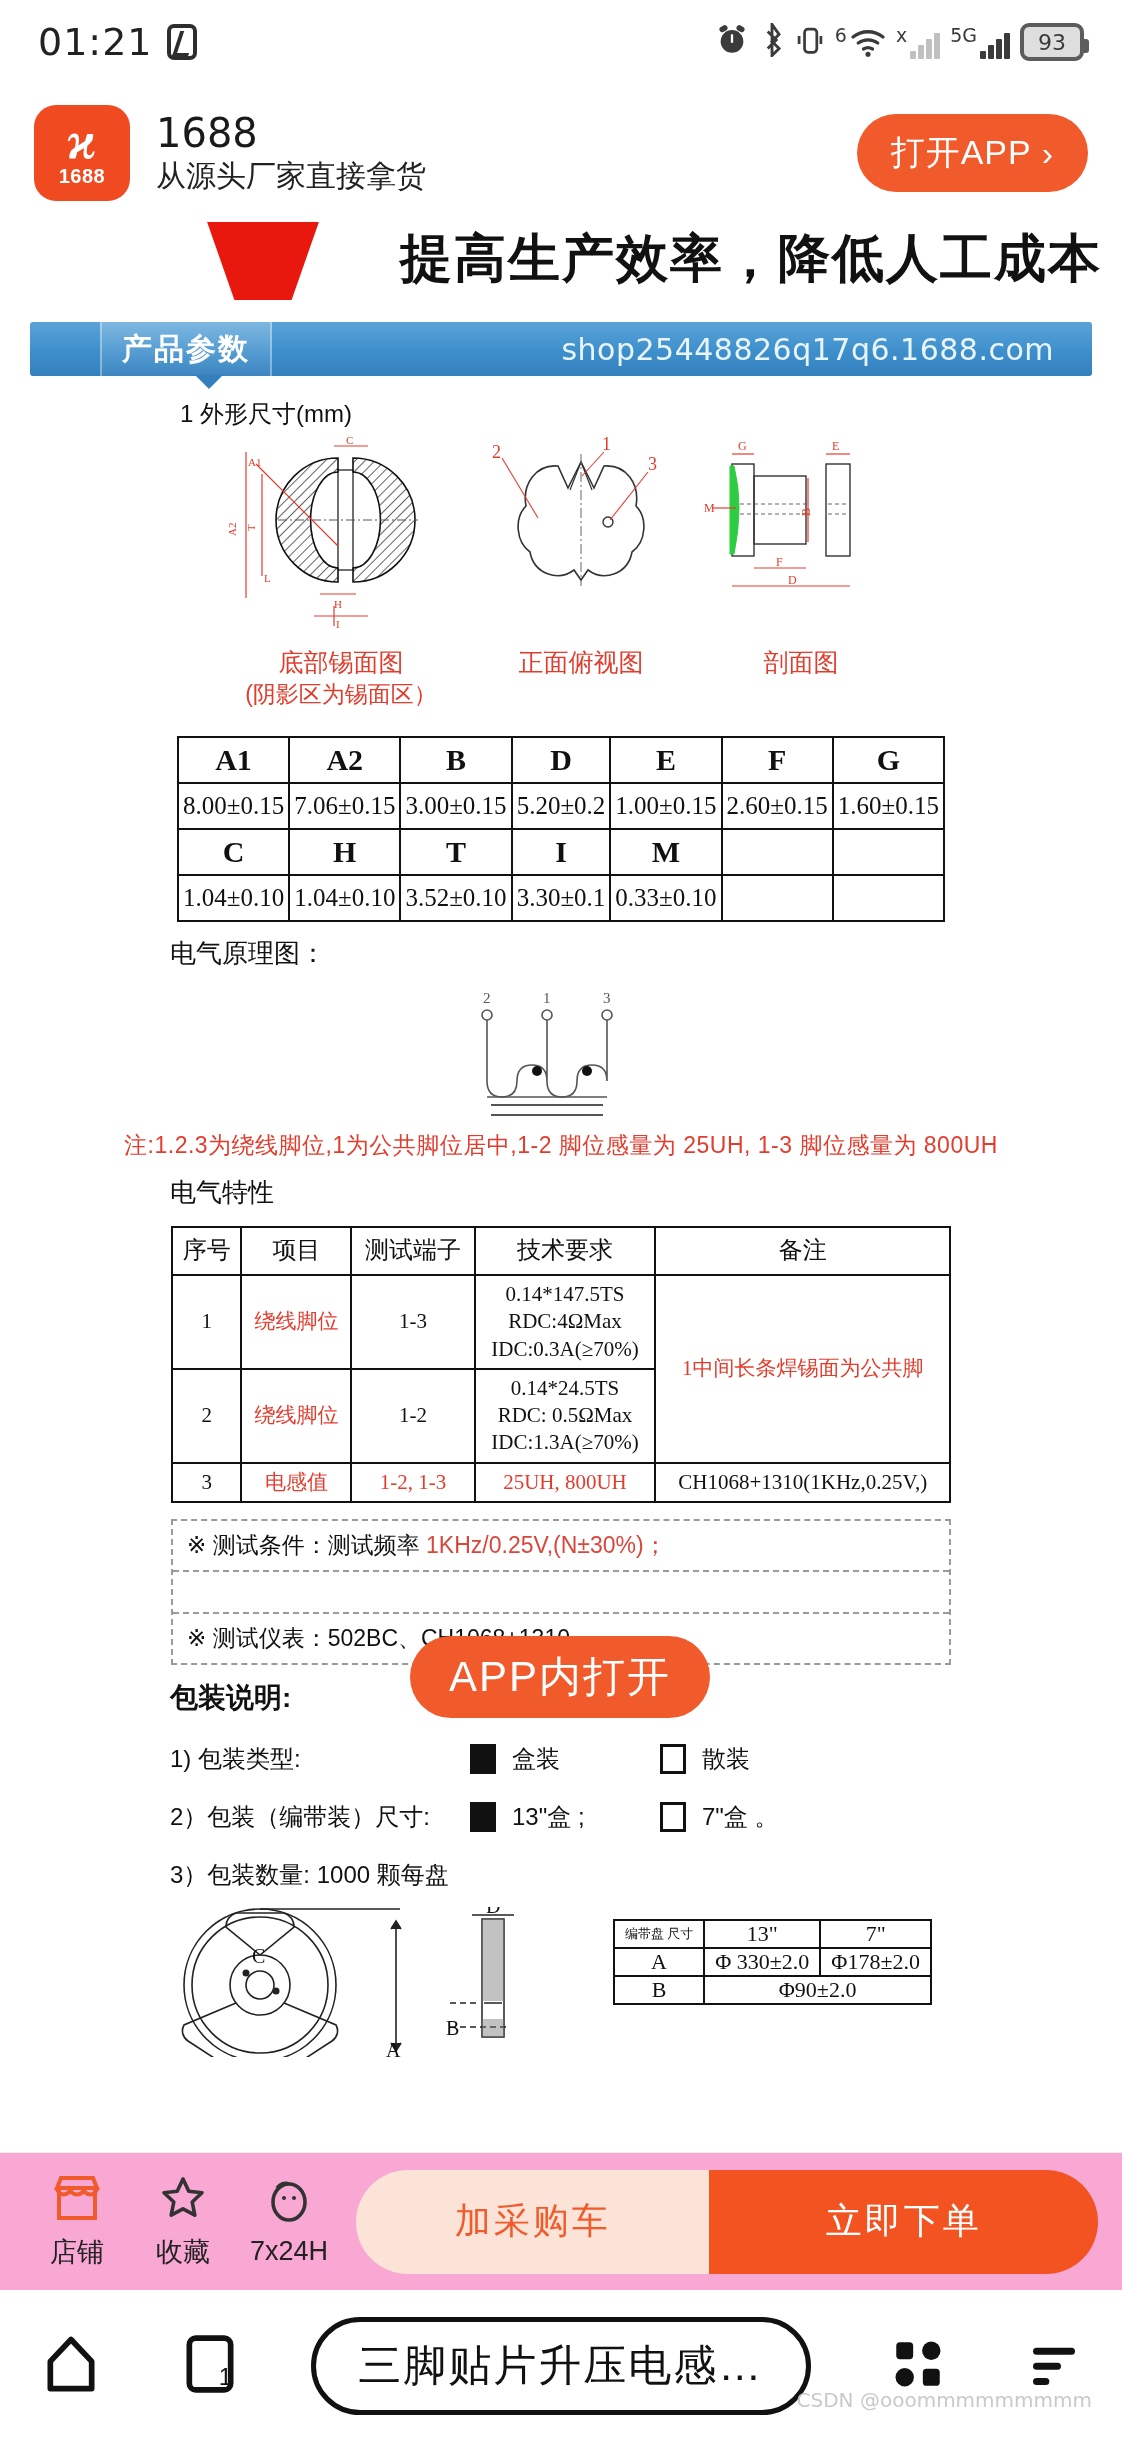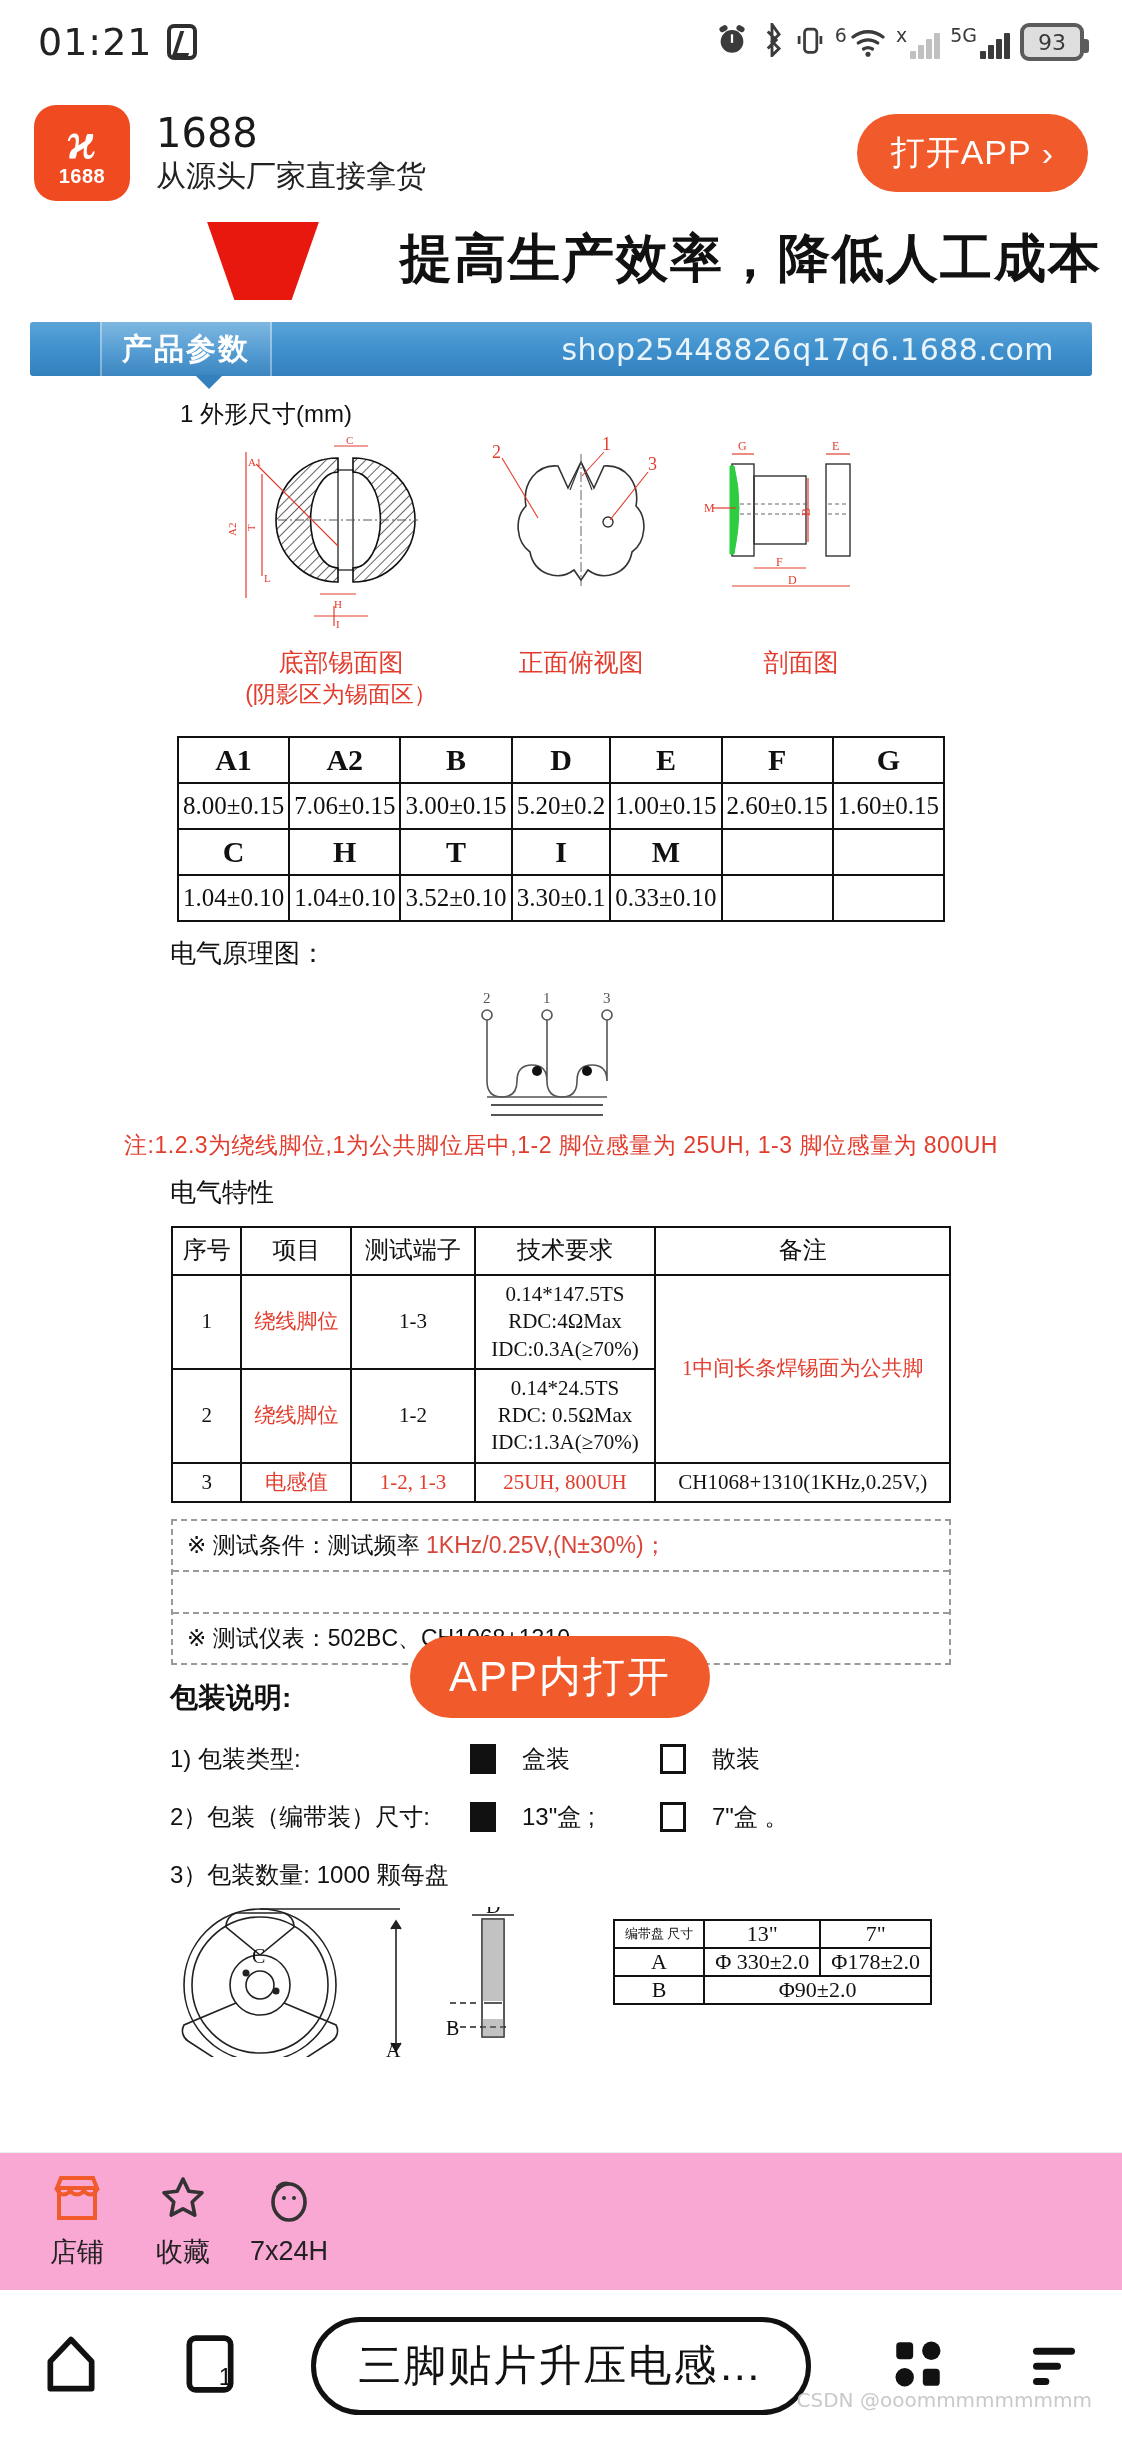--- a/index.html
+++ b/index.html
@@ -158,21 +158,21 @@
   .dashbox .row:last-child { border-bottom: none; }
   .dashbox .row.empty { height: 42px; }
   .dashbox .red { color: #d9463a; }
 
   
   .pkg { margin: 26px 0 0 170px; font-size: 24px; color: #111; }
   .pkg .p-item { display: flex; align-items: center; margin-top: 26px; }
   .pkg .p-lbl { width: 300px; }
   .chk-f { width: 26px; height: 30px; background: #111; display: inline-block; }
   .chk-e { width: 26px; height: 30px; border: 3px solid #111; display: inline-block; }
-  .pkg .opt { display: flex; align-items: center; gap: 26px; width: 190px; }
+  .pkg .opt { display: flex; align-items: center; gap: 16px; width: 190px; }
 
   .reel-area { position: relative; margin-top: 10px; height: 160px; }
   .reel-table {
     position: absolute; right: 190px; top: 18px; border-collapse: collapse;
     font-family: "Liberation Serif", serif;
   }
   .reel-table td {
     border: 2px solid #111; font-size: 22px; text-align: center; padding: 0 10px;
     color: #111; min-width: 76px;
   }
@@ -647,20 +647,24 @@
     <span>
       <svg width="52" height="48" viewBox="0 0 24 24">
           <ellipse cx="12" cy="13" rx="8" ry="9" fill="none" stroke="#333" stroke-width="1.8"></ellipse>
           <path d="M6 6c1.5-2 4-3 6-2" fill="none" stroke="#333" stroke-width="1.8"></path>
           <circle cx="9.5" cy="11" r="1" fill="#333"></circle>
           <circle cx="14.5" cy="11" r="1" fill="#333"></circle>
         </svg>
     </span>
     <span class="lbl">7x24H</span>
   </div>
+  <div class="cart-btns">
+    <div class="btn-cart">加采购车</div>
+    <div class="btn-order">立即下单</div>
+  </div>
 </div>
 
 <div class="navbar">
   <div class="nav-btn">
     <span>
       <svg width="62" height="62" viewBox="0 0 24 24">
           <path d="M12 2.5L20 11v10.5H4V11z" fill="none" stroke="#111" stroke-width="2.2" stroke-linejoin="round"></path>
         </svg>
     </span>
   </div>

